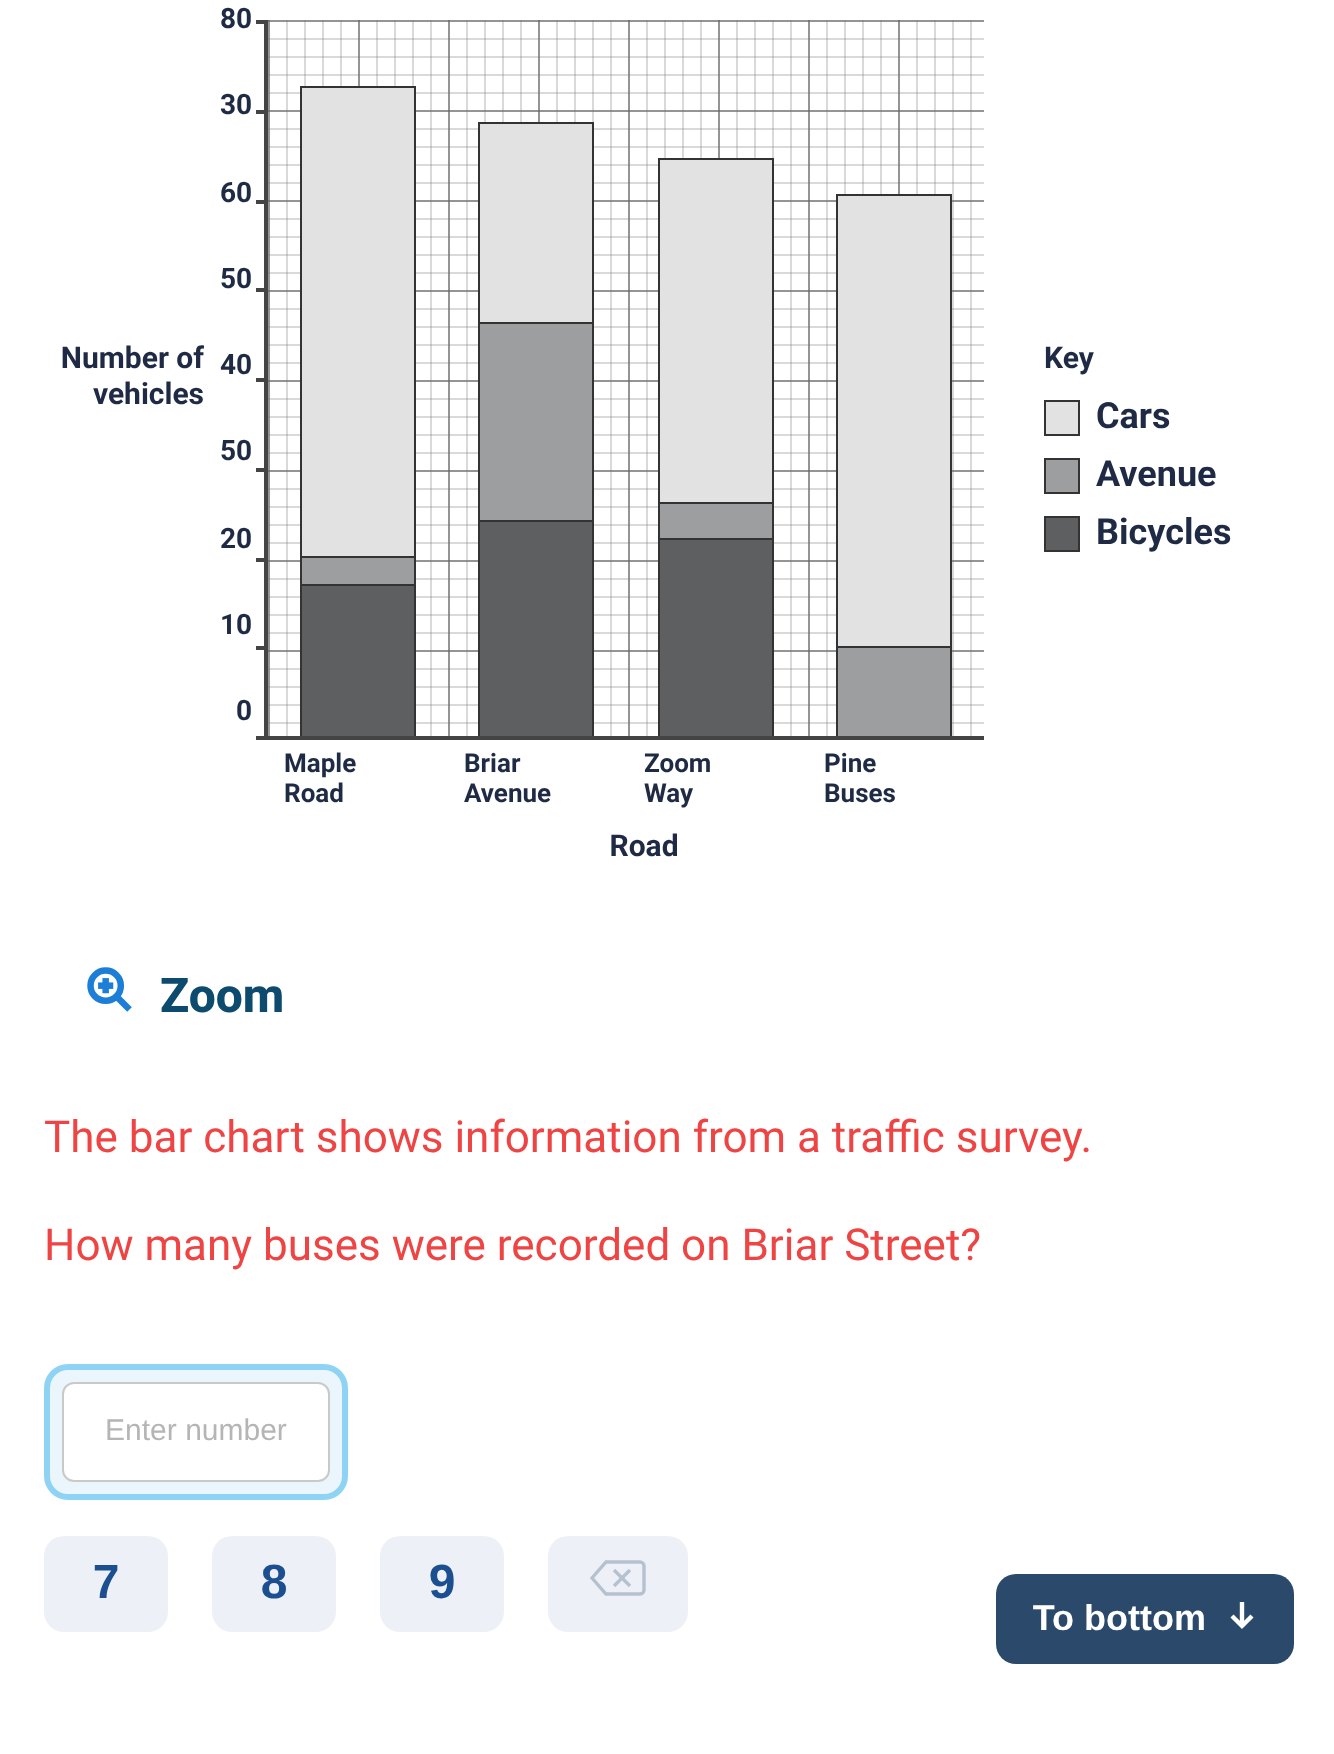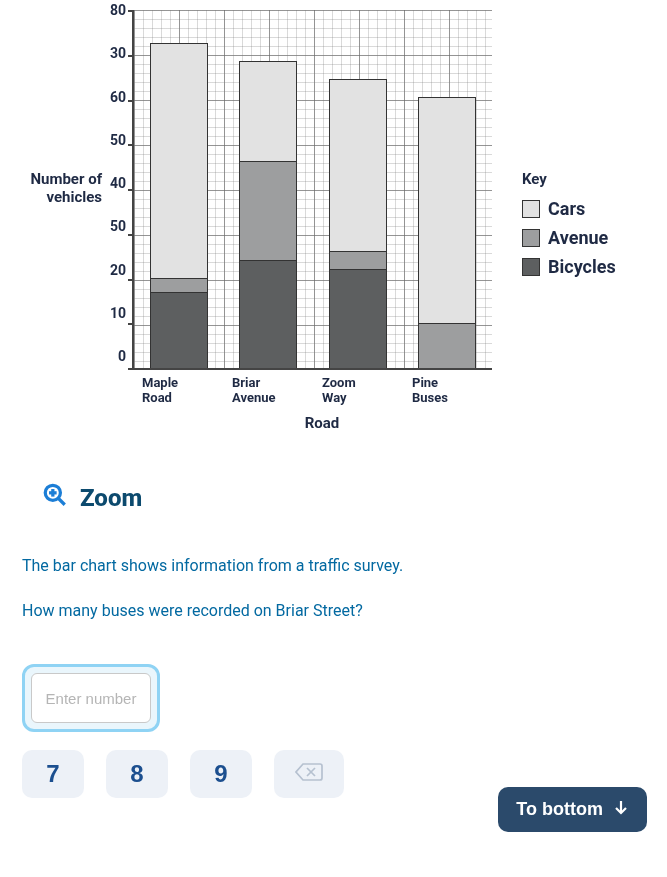--- a/index.html
+++ b/index.html
@@ -139,36 +139,36 @@
       padding: 50px 0 0 42px;
       color: #0c4a6e;
       font-weight: 800;
       font-size: 24px;
       cursor: pointer;
     }
     .zoom-row svg { width: 26px; height: 26px; }
 
     .question {
       padding: 40px 4px 0 22px;
-      font-size: 16px;
+      font-size: 22px;
       line-height: 1.45;
-      color: #0369a1;
+      color: #ef4444;
     }
     .question p { margin-bottom: 22px; }
 
     .answer-area { padding: 20px 22px 0 22px; }
     .answer-focus {
       display: inline-block;
       padding: 6px;
       border: 3px solid #8fd3f4;
       border-radius: 12px;
       background: #eaf6fc;
     }
     .answer-input {
-      width: 120px;
+      width: 134px;
       height: 50px;
       border: 1px solid #c9c9c9;
       border-radius: 6px;
       background: #fff;
       font-size: 15px;
       text-align: center;
       color: #999;
       outline: none;
     }
     .answer-input::placeholder { color: #b5b5b5; }

